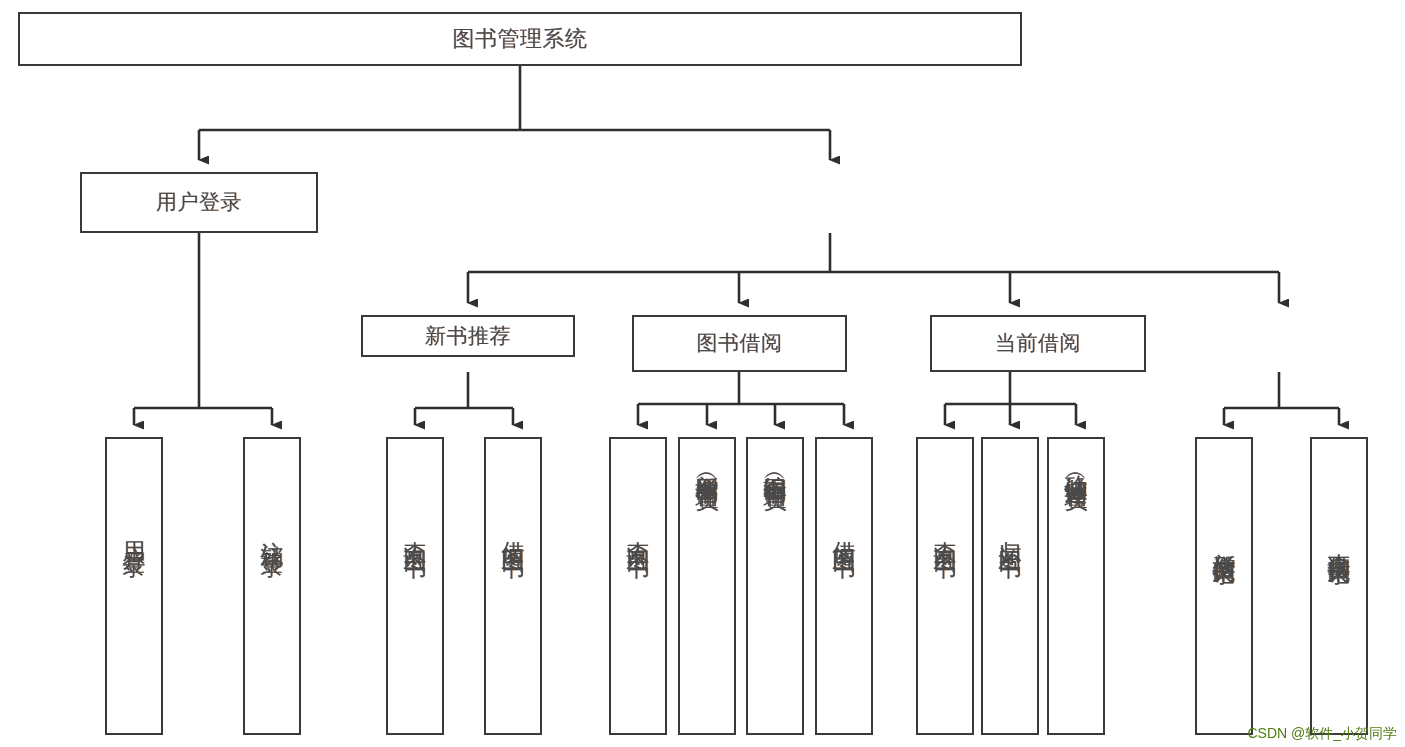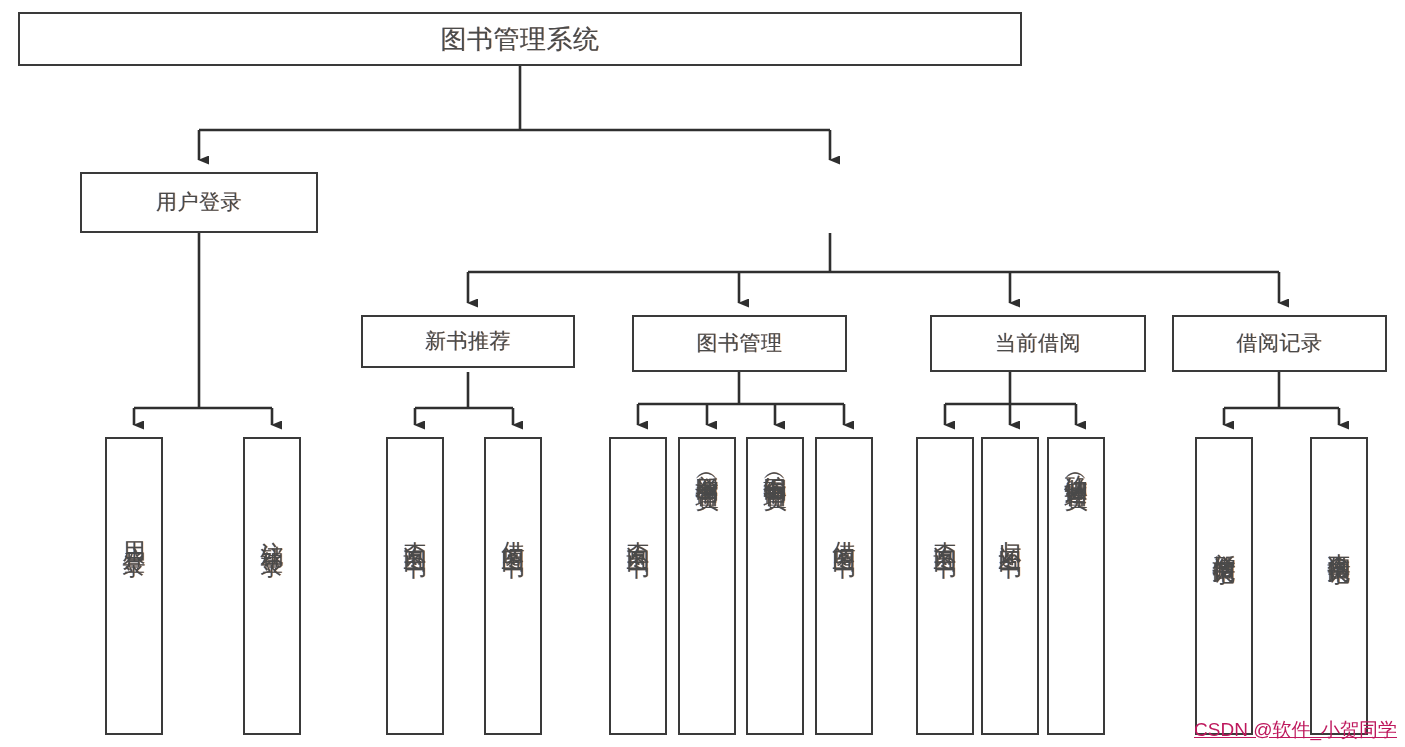--- a/index.html
+++ b/index.html
@@ -6,31 +6,31 @@
   body{width:1405px;height:747px;overflow:hidden;
        font-family:"Liberation Sans","DejaVu Sans",sans-serif;}
   #canvas{position:relative;width:1405px;height:747px;background:#ffffff;}
   #wires{position:absolute;left:0;top:0;width:1405px;height:747px;}
   .node{position:absolute;box-sizing:border-box;background:#ffffff;
         border:2.5px solid #3a3a3a;display:flex;align-items:center;
         justify-content:center;}
   .node .lbl{color:#4a4a4a;line-height:1.08;letter-spacing:.5px;
              text-shadow:0.5px 0 0 rgba(210,120,40,.45),-0.5px 0 0 rgba(70,120,210,.35);}
   .h-node .lbl{font-size:21px;white-space:nowrap;}
-  .root .lbl{font-size:26px;}
+  .root .lbl{font-size:22px;}
   .v-node{align-items:flex-start;padding-top:6px;}
   .v-node .lbl{writing-mode:vertical-rl;text-orientation:upright;
                font-size:23px;letter-spacing:5px;white-space:nowrap;
                display:block;}
   .v-node.mid .lbl{margin-top:78px;}
   .v-node.midlow .lbl{margin-top:90px;}
   .v-node.high .lbl{margin-top:12px;}
   .v-node.tight .lbl{letter-spacing:2px;}
-  #watermark{position:absolute;right:8px;bottom:4px;font-size:19px;
-             color:#be185d;white-space:nowrap;text-decoration:underline;}
+  #watermark{position:absolute;right:8px;bottom:4px;font-size:14px;
+             color:#4d7c0f;white-space:nowrap;}
 </style>
 </head>
 <body>
 
 <div id="canvas">
 
   <svg id="wires" viewBox="0 0 1405 747" xmlns="http://www.w3.org/2000/svg">
     <defs>
       <marker id="arw" markerWidth="9" markerHeight="11" refX="4.5" refY="10" orient="auto" markerUnits="userSpaceOnUse">
         <path d="M0,0 L9,0 L4.5,11 Z" fill="#2f2f2f"></path>
@@ -81,31 +81,28 @@
   </svg>
 
   <div class="node h-node root" style="left:18px;top:12px;width:1004px;height:54px;">
     <span class="lbl">图书管理系统</span>
   </div>
 
   <div class="node h-node" style="left:80px;top:172px;width:238px;height:61px;">
     <span class="lbl">用户登录</span>
   </div>
 
-  <div class="node h-node" style="left:361px;top:315px;width:214px;height:53px;justify-content:center;">
+  <div class="node h-node" style="left:361px;top:315px;width:214px;height:42px;justify-content:center;">
     <span class="lbl">新书推荐</span>
   </div>
   <div class="node h-node" style="left:632px;top:315px;width:215px;height:57px;">
-    <span class="lbl">图书管理</span>
+    <span class="lbl">图书借阅</span>
   </div>
   <div class="node h-node" style="left:902px;top:315px;width:216px;height:57px;margin-left:28px;">
     <span class="lbl">当前借阅</span>
-  </div>
-  <div class="node h-node" style="left:1172px;top:315px;width:215px;height:57px;">
-    <span class="lbl">借阅记录</span>
   </div>
 
   <div class="node v-node mid" style="left:105px;top:437px;width:58px;height:298px;">
     <span class="lbl">用户登录</span>
   </div>
   <div class="node v-node mid" style="left:243px;top:437px;width:58px;height:298px;">
     <span class="lbl">注销登录</span>
   </div>
   <div class="node v-node mid" style="left:386px;top:437px;width:58px;height:298px;">
     <span class="lbl">查询图书</span>

